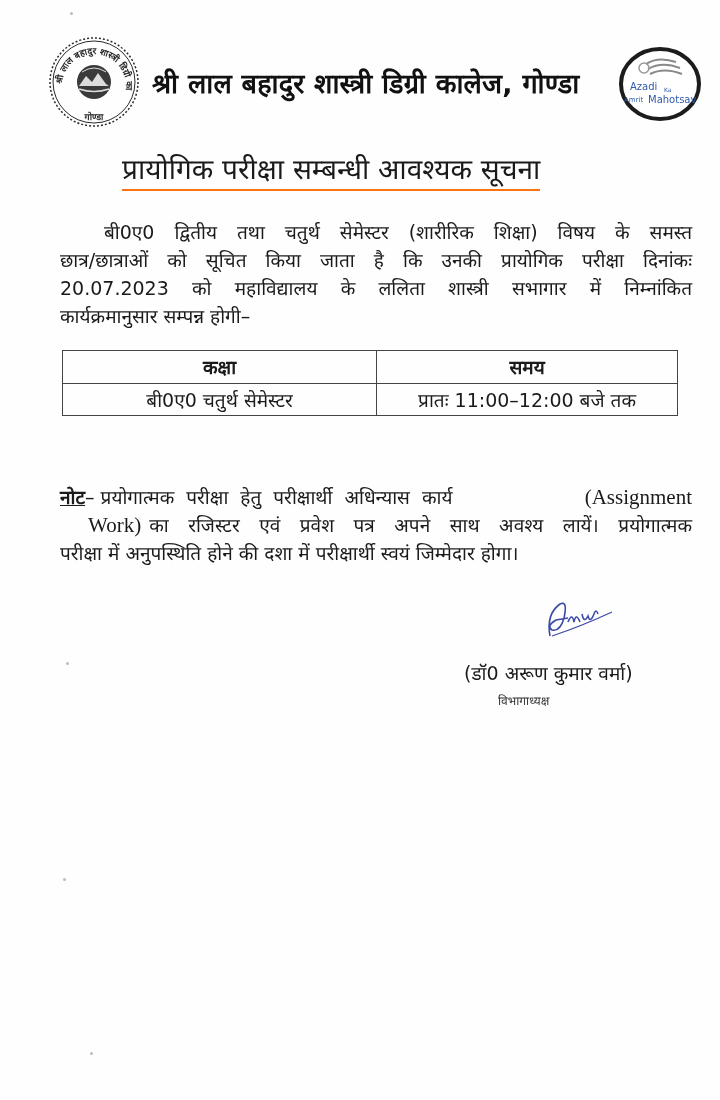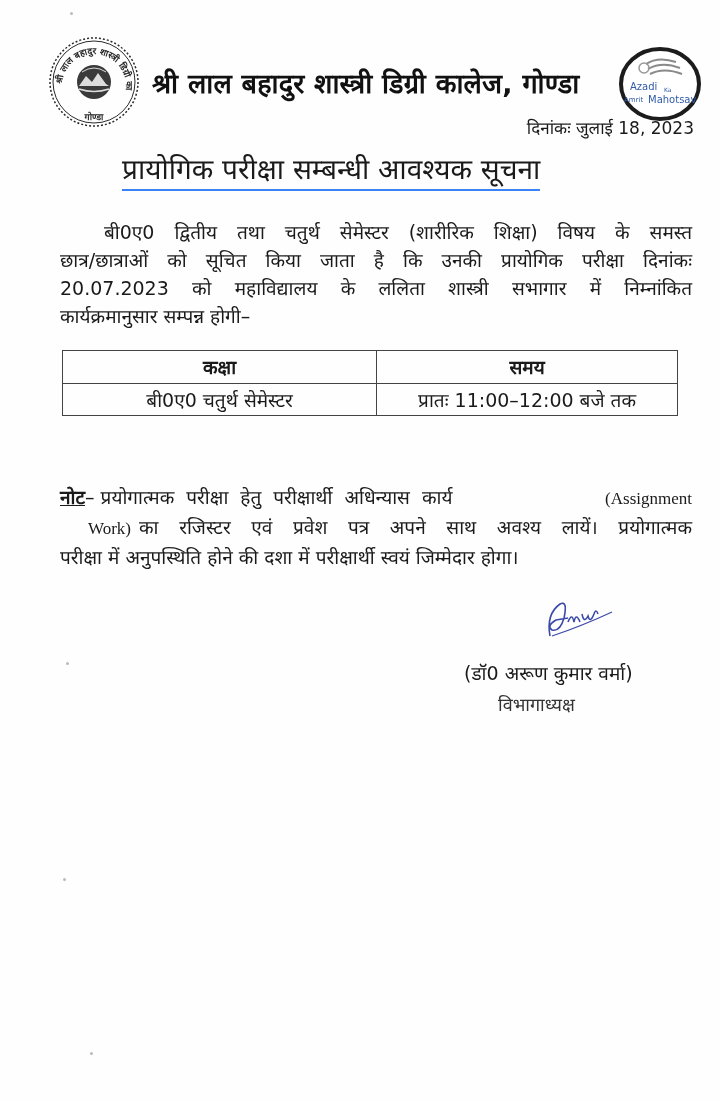--- a/index.html
+++ b/index.html
@@ -48,21 +48,21 @@
       color: #1a1a1a;
       white-space: nowrap;
     }
     .notice-title {
       position: absolute;
       left: 122px; top: 152px;
       font-size: 28px;
       font-weight: normal;
       color: #1a1a1a;
       white-space: nowrap;
-      border-bottom: 2px solid #3b82f6;
+      border-bottom: 2px solid #f97316;
       padding-bottom: 2px;
       line-height: 1.25;
     }
     
     .para {
       position: absolute;
       left: 60px;
       width: 632px;
       font-size: 19px;
       line-height: 28px;
@@ -98,38 +98,38 @@
       width: 632px;
       font-size: 19px;
       line-height: 28px;
     }
     .note-label {
       font-weight: bold;
       text-decoration: underline;
     }
     .serif-en {
       font-family: "Liberation Serif", "DejaVu Serif", serif;
-      font-size: 17px;
+      font-size: 21px;
     }
     
     .signature {
       position: absolute;
       left: 542px; top: 596px;
       width: 80px; height: 48px;
     }
     .signatory-name {
       position: absolute;
       left: 464px; top: 660px;
       font-size: 19px;
       white-space: nowrap;
     }
     .signatory-role {
       position: absolute;
       left: 498px; top: 692px;
-      font-size: 18px;
+      font-size: 12px;
       white-space: nowrap;
       color: #333;
     }
     .signatory-dept {
       position: absolute;
       left: 466px; top: 722px;
       font-size: 19px;
       white-space: nowrap;
     }
     .scan-speck {
@@ -167,21 +167,20 @@
     <path d="M 28 18 Q 40 10 58 16" stroke="#8a8a8a" stroke-width="2" fill="none"></path>
     <path d="M 30 23 Q 44 15 62 22" stroke="#8a8a8a" stroke-width="2" fill="none"></path>
     <path d="M 32 28 Q 46 21 64 28" stroke="#8a8a8a" stroke-width="2" fill="none"></path>
     <circle cx="26" cy="22" r="5" fill="none" stroke="#999" stroke-width="1.5"></circle>
     <text x="12" y="44" font-size="10" fill="#2f5aa8" font-family="DejaVu Sans, sans-serif">Azadi</text>
     <text x="46" y="46" font-size="6" fill="#2f5aa8" font-family="DejaVu Sans, sans-serif">Ka</text>
     <text x="6" y="56" font-size="7" fill="#2f5aa8" font-family="DejaVu Sans, sans-serif">Amrit</text>
     <text x="30" y="57" font-size="10" fill="#2f5aa8" font-family="DejaVu Sans, sans-serif">Mahotsav</text>
   </svg>
 
-  <div class="date-line">दिनांकः जुलाई 18, 2023</div>
 
   <div class="notice-title">प्रायोगिक परीक्षा सम्बन्धी आवश्यक सूचना</div>
 
   <div class="para" style="top:218px;">
     <span class="para-line" style="padding-left:44px; text-align:justify; text-align-last:justify;">बी0ए0 द्वितीय तथा चतुर्थ सेमेस्टर (शारीरिक शिक्षा) विषय के समस्त</span>
     <span class="para-line" style="text-align:justify; text-align-last:justify;">छात्र/छात्राओं को सूचित किया जाता है कि उनकी प्रायोगिक परीक्षा दिनांकः</span>
     <span class="para-line" style="text-align:justify; text-align-last:justify;">20.07.2023 को महाविद्यालय के ललिता शास्त्री सभागार में निम्नांकित</span>
     <span class="para-line last">कार्यक्रमानुसार सम्पन्न होगी–</span>
   </div>
 

